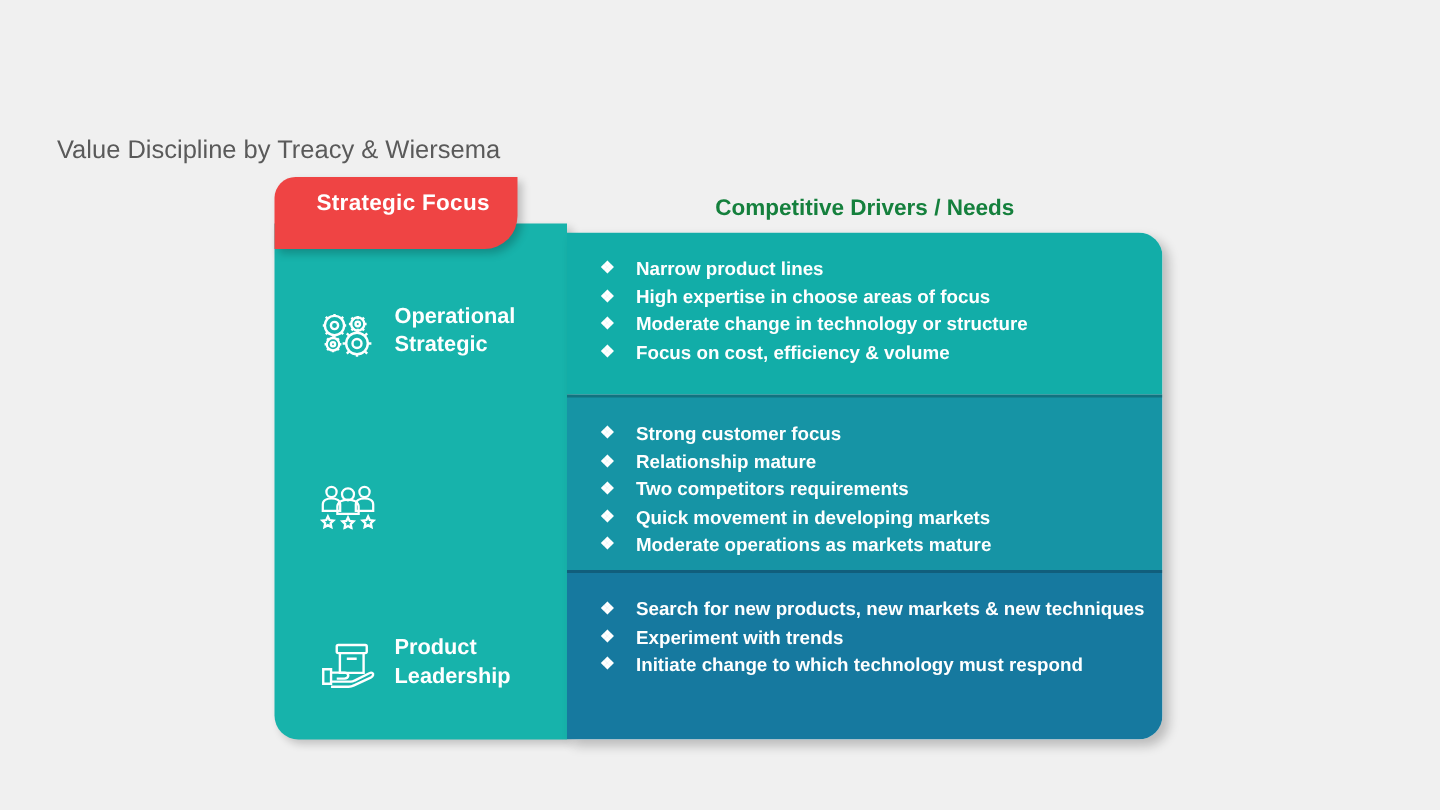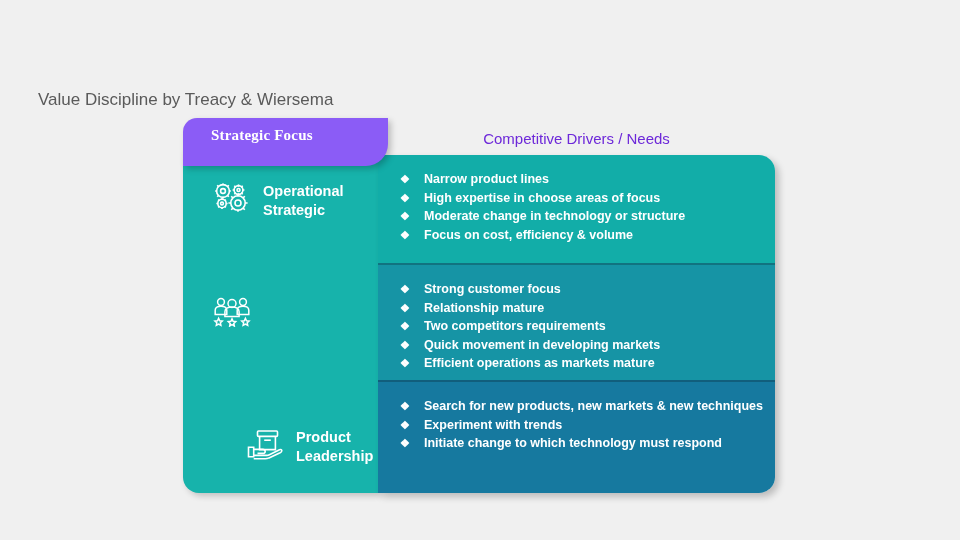--- a/index.html
+++ b/index.html
@@ -23,36 +23,35 @@
     font-size:17px;color:#5a5a5a;font-weight:normal;margin-top:28px;
   }
 
   
   .diagram{
     position:absolute;left:183px;top:118px;width:592px;height:375px;
   }
 
   
   .focus-tab{
-    position:absolute;left:0;top:0;width:205px;height:48px;
-    background:#8b5cf6;
+    position:absolute;left:0;top:0;width:162px;height:48px;
+    background:#ef4444;
     border-radius:14px 0 22px 0;
     box-shadow:3px 3px 6px rgba(0,0,0,.22);
     z-index:3;
-    font-family:Liberation Serif, serif;
   }
   .focus-tab-label{
     position:absolute;left:28px;top:9px;
     color:#ffffff;font-size:15px;font-weight:bold;
     letter-spacing:.2px;
   }
   .drivers-head{
     position:absolute;left:195px;top:0;width:397px;height:40px;
     display:flex;align-items:center;justify-content:center;
-    color:#6d28d9;font-size:15px;font-weight:normal;
+    color:#15803d;font-size:15px;font-weight:bold;
     z-index:2;
   }
 
   
   .left-col{
     position:absolute;left:0;top:31px;width:195px;height:344px;
     background:#17b3ab;
     border-radius:0 0 0 16px;
     box-shadow:3px 3px 6px rgba(0,0,0,.20);
     z-index:1;
@@ -79,33 +78,33 @@
   }
   .bullet-glyph{
     width:24px;flex:0 0 24px;
     font-size:11px;line-height:17.5px;color:#ffffff;
   }
   .bullet-text{flex:1;}
 
   
   .row-label{
     position:absolute;left:0;width:195px;
-    display:flex;align-items:flex-start;
+    display:flex;align-items:flex-end;
     color:#ffffff;font-weight:bold;font-size:14.5px;
     line-height:19px;
     z-index:2;
   }
   .row-label .icon{
     width:46px;flex:0 0 46px;margin-left:26px;
     display:flex;align-items:center;justify-content:center;
   }
   .row-label .rl-text{margin-left:8px;}
   .rl-1{top:182px;height:58px;}
   .rl-2{top:295px;height:58px;}
-  .rl-3{top:428px;height:58px;padding-left:33px;}
+  .rl-3{top:403px;height:58px;}
 </style>
 </head>
 <body>
 
 <div class="slide">
 
   <div class="subtitle">Value Discipline by Treacy &amp; Wiersema</div>
 
   <div class="diagram">
 
@@ -150,21 +149,21 @@
         <div class="bullet-row">
           <span class="bullet-glyph">❖</span>
           <span class="bullet-text">Two competitors requirements</span>
         </div>
         <div class="bullet-row">
           <span class="bullet-glyph">❖</span>
           <span class="bullet-text">Quick movement in developing markets</span>
         </div>
         <div class="bullet-row">
           <span class="bullet-glyph">❖</span>
-          <span class="bullet-text">Efficient operations as markets mature</span>
+          <span class="bullet-text">Moderate operations as markets mature</span>
         </div>
       </div>
 
       <div class="panel panel-3">
         <div class="bullet-row">
           <span class="bullet-glyph">❖</span>
           <span class="bullet-text">Search for new products, new markets &amp; new techniques</span>
         </div>
         <div class="bullet-row">
           <span class="bullet-glyph">❖</span>

